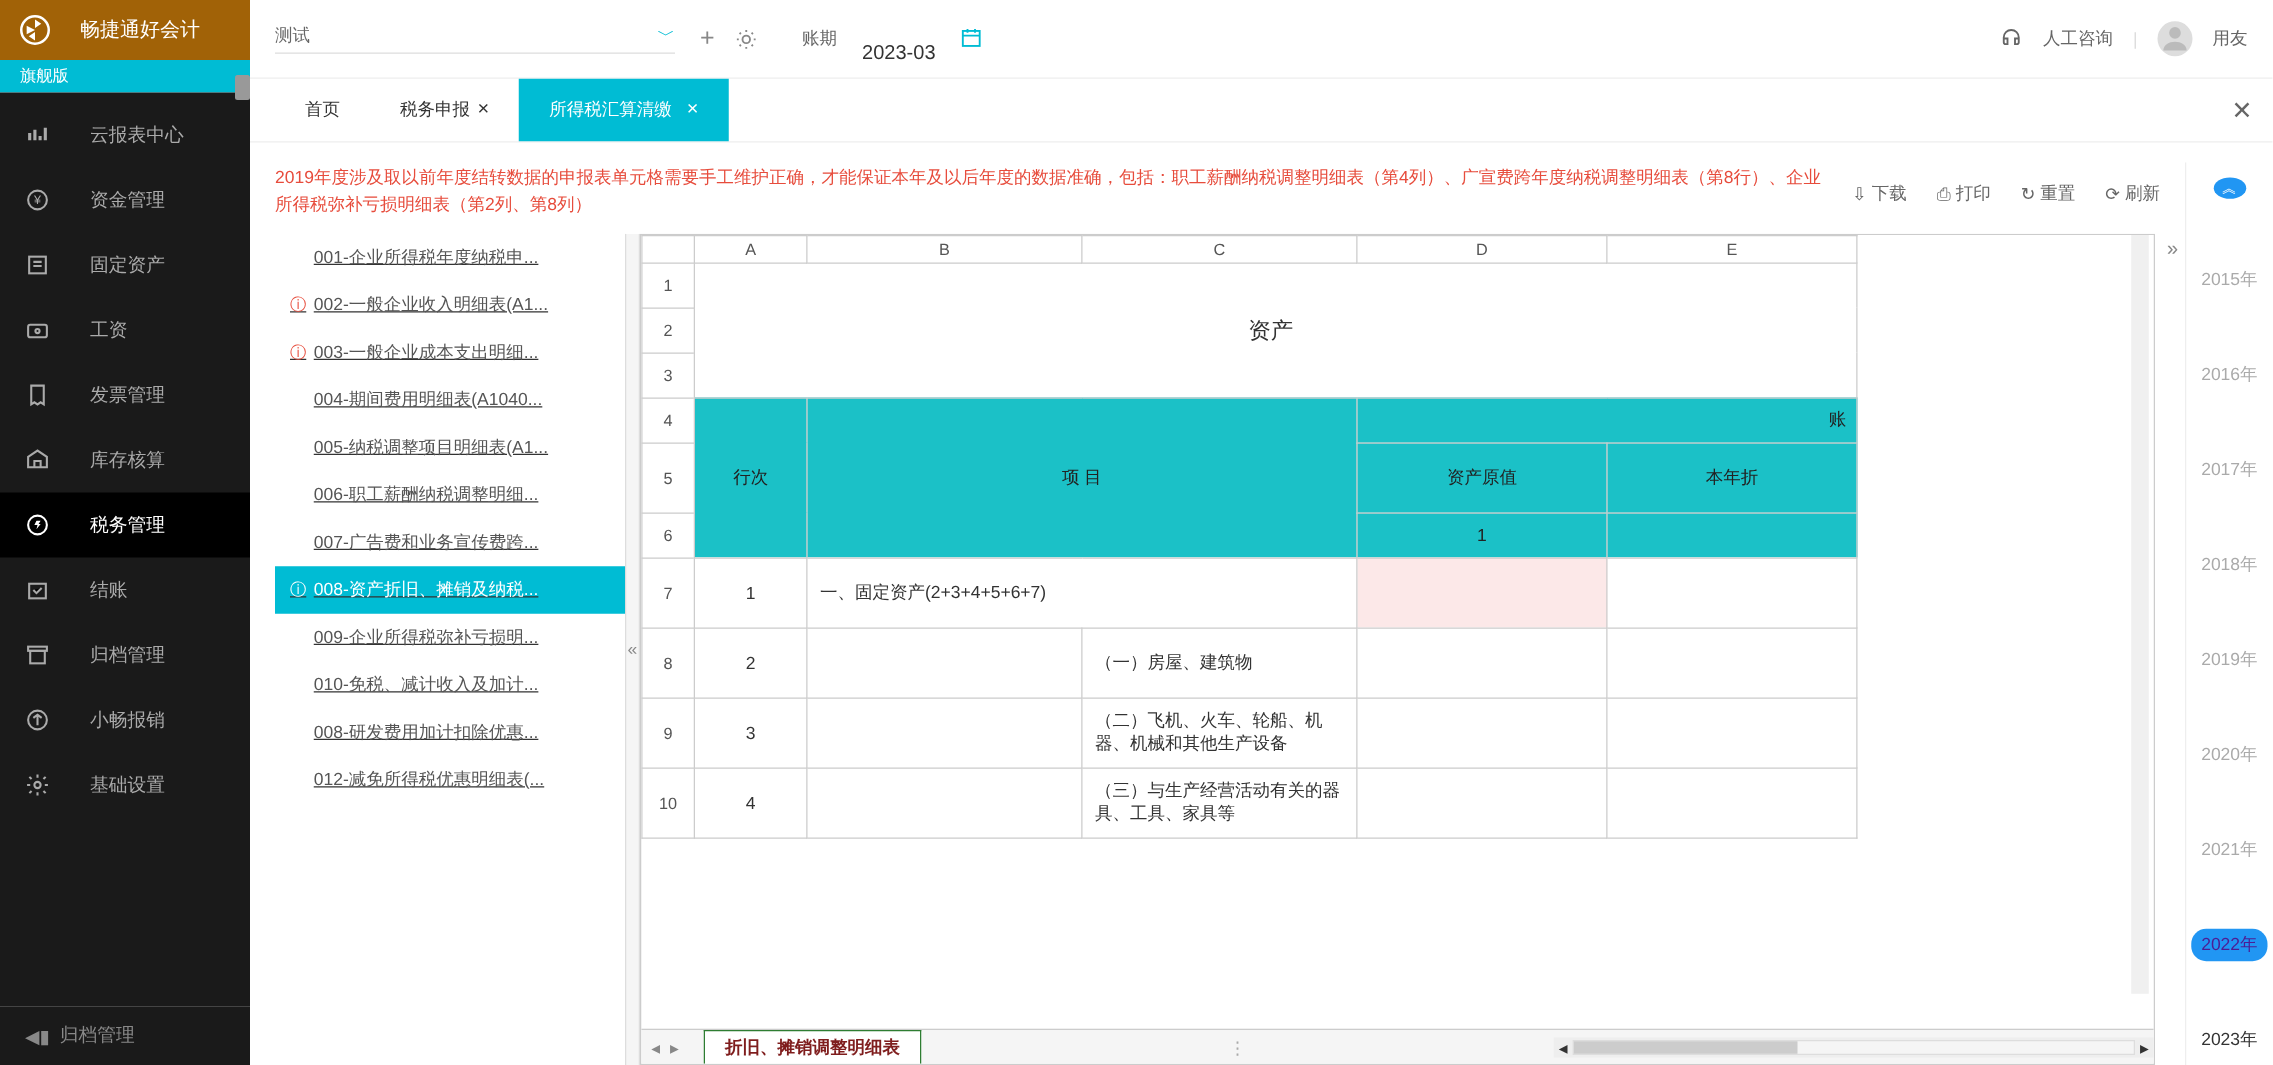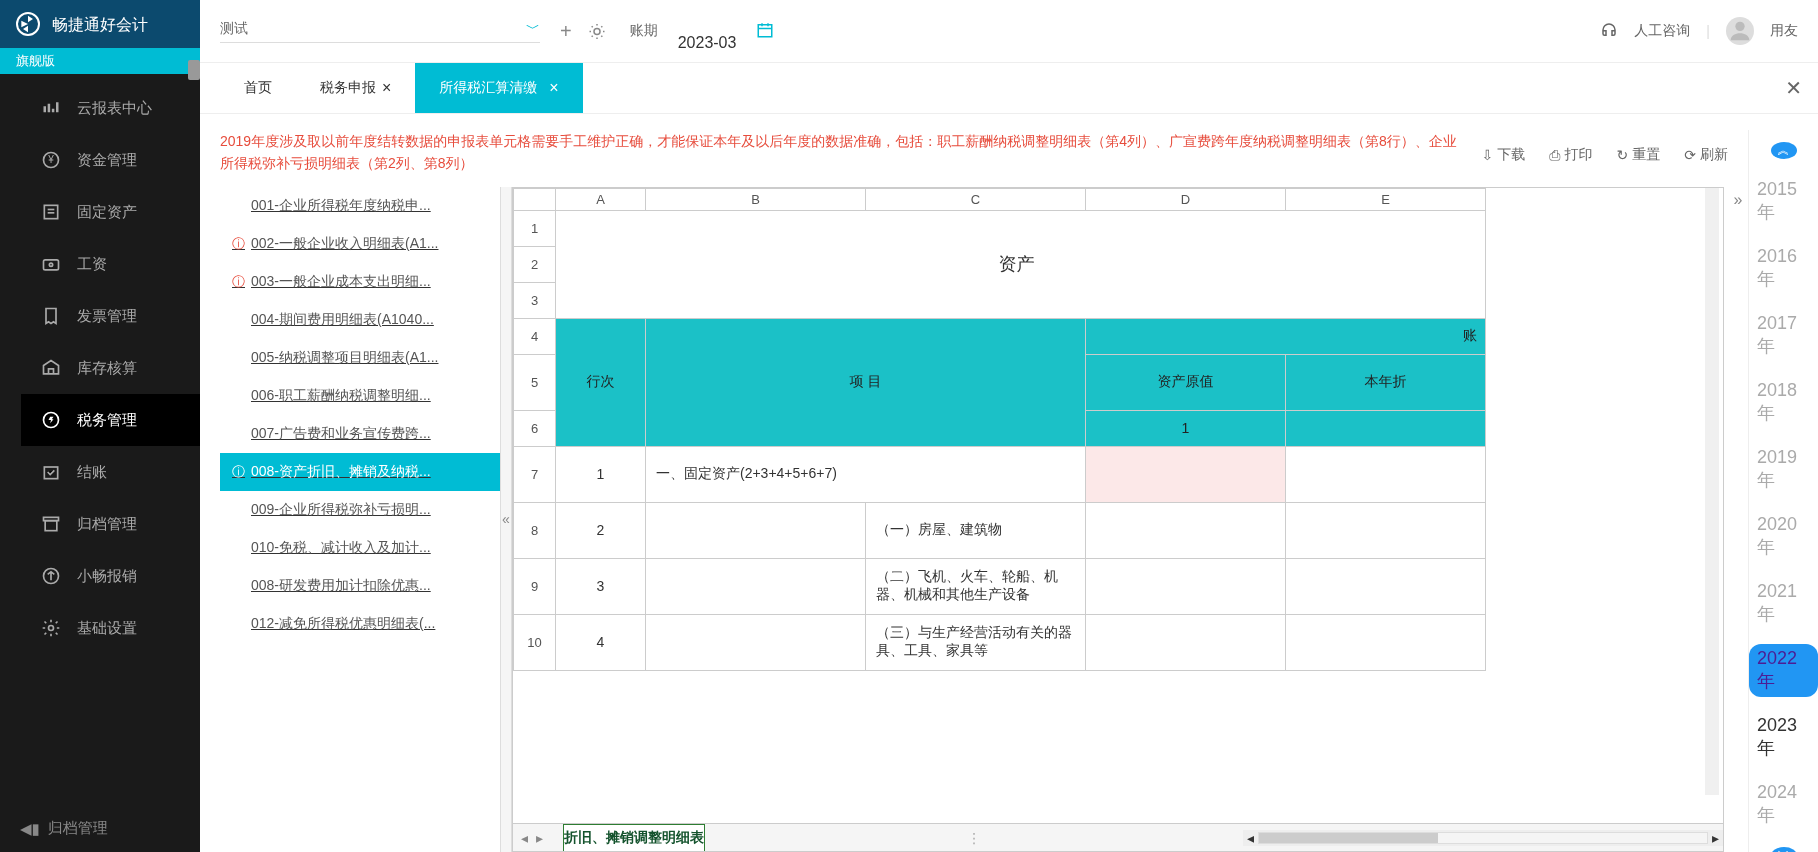--- a/index.html
+++ b/index.html
@@ -1,38 +1,38 @@
 <!DOCTYPE html>
 <html><head>
   <meta charset="utf-8">
   <style>
     * { margin: 0; padding: 0; box-sizing: border-box; }
     body { font-family: "Microsoft YaHei", Arial, sans-serif; font-size: 14px; color: #333; background: #fff; overflow: hidden; }
     .app { display: flex; height: 852px; width: 1818px; }
     
     
     .sidebar { width: 200px; background: #fff; display: flex; flex-direction: column; position: relative; }
-    .sidebar-header { background: #0c4a6e; color: #fff; padding: 12px 16px; display: flex; align-items: flex-end; gap: 12px; }
+    .sidebar-header { background: #a16207; color: #fff; padding: 12px 16px; display: flex; align-items: center; gap: 24px; }
     .logo-icon { width: 24px; height: 24px; border: 2px solid #fff; border-radius: 50%; display: flex; align-items: center; justify-content: center; font-weight: bold; }
     .brand-text { font-size: 16px; font-weight: 500; }
     .brand-edition { background: #00bcd4; color: #fff; padding: 4px 16px; font-size: 13px; }
     .sidebar-menu { flex: 1; background: #1a1a1a; padding-top: 8px; overflow-y: auto; }
-    .sidebar-item { display: flex; align-items: center; gap: 16px; padding: 16px 20px; color: #aaa; cursor: pointer; font-size: 15px; margin-left: 21px; }
+    .sidebar-item { display: flex; align-items: center; gap: 32px; padding: 16px 20px; color: #aaa; cursor: pointer; font-size: 15px; }
     .sidebar-item.active { background: #000; color: #fff; }
     .sidebar-item .menu-icon { width: 20px; height: 20px; display: flex; align-items: center; justify-content: center; }
     .scroll-indicator { position: absolute; top: 60px; right: 0; width: 12px; height: 20px; background: #999; border-radius: 2px; }
     .sidebar-footer { background: #1a1a1a; color: #888; padding: 14px 20px; display: flex; align-items: center; gap: 8px; cursor: pointer; font-size: 15px; }
     
     
     .main { flex: 1; display: flex; flex-direction: column; position: relative; }
     .topbar { display: flex; align-items: center; padding: 10px 20px; border-bottom: 1px solid #eee; gap: 20px; }
     .company-select { flex: 0 0 320px; display: flex; align-items: center; justify-content: space-between; border-bottom: 1px solid #ddd; padding-bottom: 4px; color: #666; }
     .topbar-icons { display: flex; gap: 16px; color: #888; }
     .topbar-icons span { cursor: pointer; }
-    .period-label { color: #666; margin-left: 4px; }
+    .period-label { color: #666; margin-left: 16px; }
     .period-value { color: #333; font-size: 16px; margin-top: 24px; }
     .topbar-right { margin-left: auto; display: flex; align-items: center; gap: 16px; color: #666; }
     .user-avatar { width: 28px; height: 28px; border-radius: 50%; background: #ddd; display: flex; align-items: center; justify-content: center; }
     .divider { color: #ddd; }
     
     
     .tabs { display: flex; align-items: center; padding: 0 20px; border-bottom: 1px solid #eee; position: relative; }
     .tab { padding: 16px 24px; cursor: pointer; color: #333; display: flex; align-items: center; gap: 6px; }
     .tab.active { background: #00bcd4; color: #fff; gap: 12px; }
     .tab-close { font-size: 16px; }
@@ -68,32 +68,32 @@
     .cell-teal { background: #1bc1c7 !important; font-weight: bold; color: #222; }
     .cell-pink { background: #fce8e8 !important; }
     .cell-left { text-align: left !important; padding-left: 10px !important; font-weight: bold; }
     .cell-tall { height: 110px; }
     .cell-mid { height: 56px; }
     .cell-short { height: 36px; }
     td { font-size: 14px; }
     
     .sheet-footer { display: flex; align-items: center; border-top: 1px solid #ccc; height: 28px; background: #f5f5f5; position: relative; }
     .sheet-nav { display: flex; padding: 0 8px; gap: 8px; color: #888; }
-    .sheet-tab { padding: 4px 0; background: #fff; border: 1px solid #2e7d32; border-bottom: none; color: #14532d; font-weight: bold; margin-left: 12px; }
+    .sheet-tab { padding: 4px 16px; background: #fff; border: 1px solid #2e7d32; border-bottom: none; color: #7f1d1d; font-weight: bold; margin-left: 12px; }
     .footer-split { flex: 1; display: flex; justify-content: center; color: #aaa; }
     .footer-scroll { width: 480px; height: 16px; background: #eee; display: flex; align-items: center; padding: 0 4px; gap: 4px; }
     .scroll-track { flex: 1; height: 12px; background: #f5f5f5; border: 1px solid #ddd; position: relative; }
     .scroll-thumb { position: absolute; left: 0; width: 40%; height: 100%; background: #ccc; }
     
     .sheet-expand { width: 20px; display: flex; align-items: flex-start; justify-content: center; padding-top: 4px; color: #888; cursor: pointer; font-size: 16px; }
     
     
     .year-panel { width: 70px; display: flex; flex-direction: column; align-items: center; padding: 12px 0; gap: 16px; border-left: 1px solid #eee; }
     .year-toggle { width: 26px; height: 26px; border-radius: 50%; background: #2196f3; color: #fff; display: flex; align-items: center; justify-content: center; cursor: pointer; font-size: 12px; }
-    .year-item { color: #aaa; cursor: pointer; font-size: 18px; padding: 4px 8px; }
+    .year-item { color: #aaa; cursor: pointer; font-size: 14px; padding: 4px 8px; margin-top: 36px; }
     .year-item.current { background: #2196f3; color: #4c1d95; border-radius: 12px; }
     .year-item.dark { color: #333; }
     
     .vscroll { position: absolute; right: 4px; top: 0; bottom: 28px; width: 14px; background: #f0f0f0; }
     
     svg { width: 100%; height: 100%; }
   </style>
 </head>
 <body>
 

